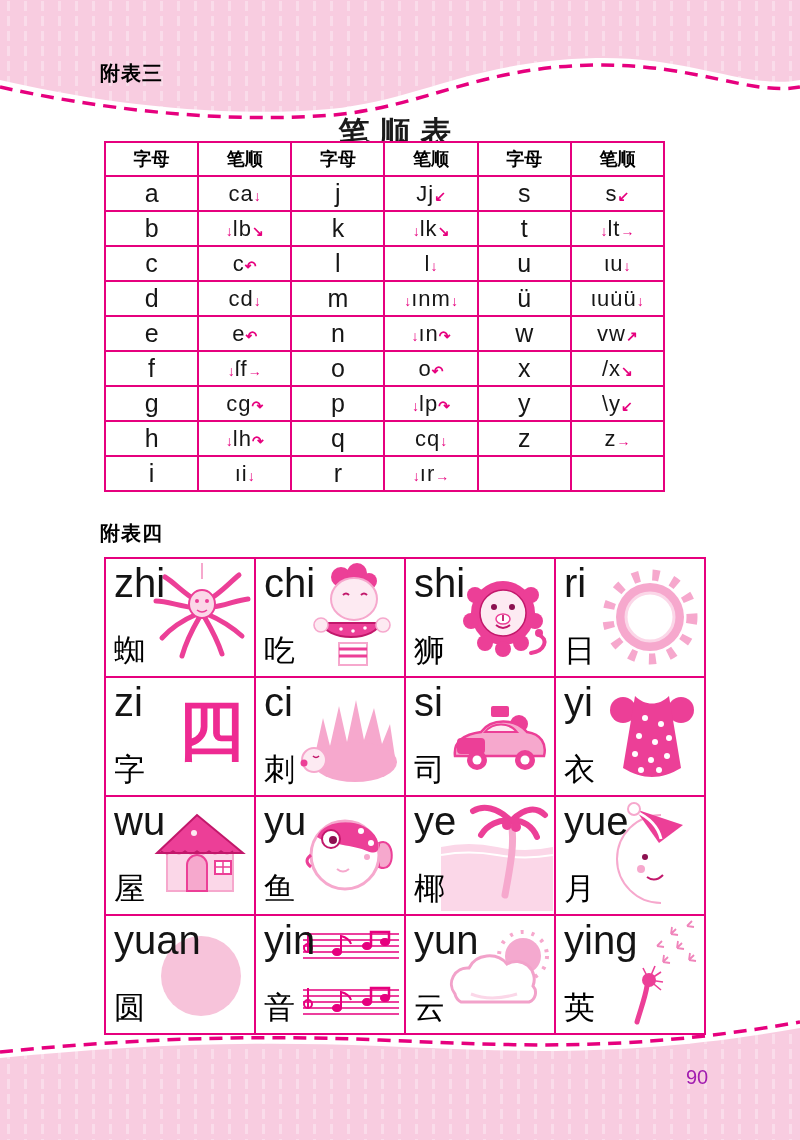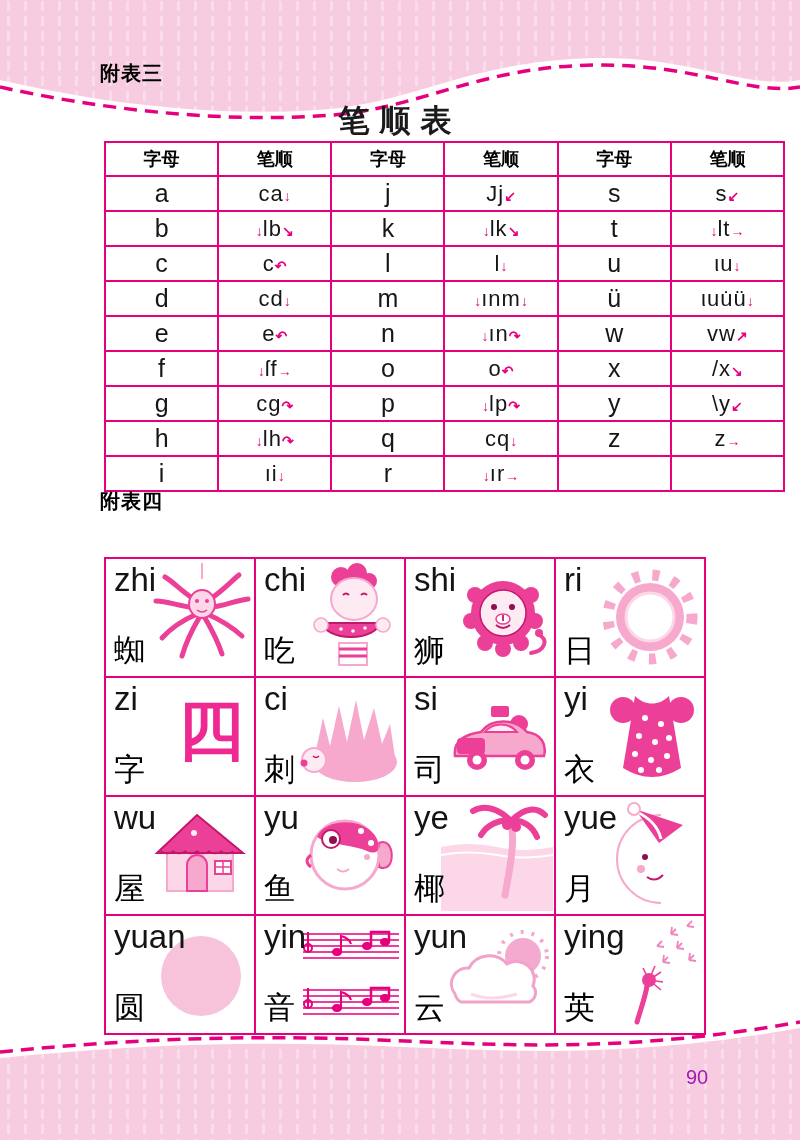--- a/index.html
+++ b/index.html
@@ -5,38 +5,38 @@
   html,body{margin:0;padding:0;background:#fff;}
   #page{position:relative;width:800px;height:1140px;background:#fff;overflow:hidden;
         font-family:"Liberation Sans",sans-serif;color:#111;}
 
   .band{position:absolute;left:0;width:800px;}
   #band-top{top:0;height:132px;}
   #band-bottom{top:1018px;height:122px;}
 
   .appendix-label{position:absolute;font-size:20px;font-weight:bold;color:#000;letter-spacing:1px;}
   #appendix3{left:100px;top:60px;}
-  #appendix4{left:100px;top:488px;}
-
-  .big-title{position:absolute;left:0;right:0;text-align:center;font-size:31px;font-weight:bold;color:#1a1a1a;}
+  #appendix4{left:100px;top:520px;}
+
+  .big-title{position:absolute;left:0;right:0;text-align:center;font-size:31px;font-weight:bold;color:#1a1a1a;margin-top:12px;}
   #title1{top:100px;letter-spacing:10px;}
   #title2{top:510px;letter-spacing:3px;}
 
   table{border-collapse:collapse;position:absolute;table-layout:fixed;background:#fff;}
-  #stroke-table{left:104px;top:141px;width:681px;height:339px;}
+  #stroke-table{left:104px;top:141px;width:561px;height:339px;}
   #stroke-table th{border:2.5px solid #e6007e;font-size:18px;font-weight:bold;color:#000;height:32px;padding:0;}
   #stroke-table td{border:2.5px solid #e6007e;text-align:center;vertical-align:middle;padding:0;height:33px;}
   td.lt{font-size:25px;color:#161616;}
   td.st{font-size:22px;color:#161616;letter-spacing:1px;white-space:nowrap;}
   td.st .arr{color:#e6007e;font-size:14px;font-weight:bold;letter-spacing:0;}
 
   #syllable-table{left:104px;top:557px;width:596px;height:478px;}
   #syllable-table td{border:2.5px solid #e6007e;padding:0;width:148px;height:117px;position:relative;vertical-align:top;}
   .syl{overflow:hidden;}
-  .py{position:absolute;left:8px;top:2px;font-size:33px;color:#141414;z-index:2;}
+  .py{position:absolute;left:8px;top:2px;font-size:40px;color:#141414;z-index:2;}
   .hz{position:absolute;left:8px;bottom:4px;font-size:31px;color:#000;z-index:2;
       font-family:"Liberation Serif",serif;}
   .art{position:absolute;right:1px;top:2px;z-index:1;}
   .four{position:absolute;right:10px;top:8px;font-size:66px;font-weight:bold;color:#ee2a92;z-index:1;
         font-family:"Liberation Serif",serif;}
 
   #page-number{position:absolute;left:686px;top:1066px;font-size:20px;color:#a21caf;z-index:3;}
 </style>
 </head>
 <body>

